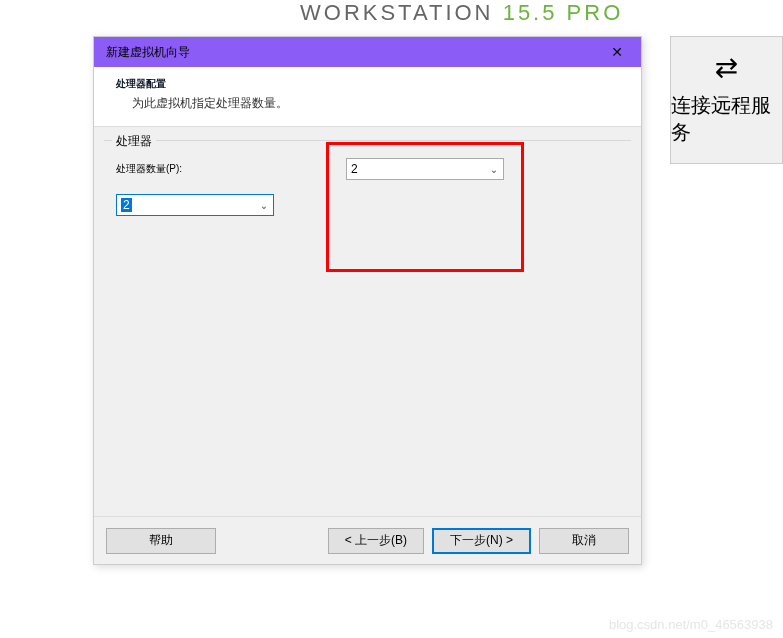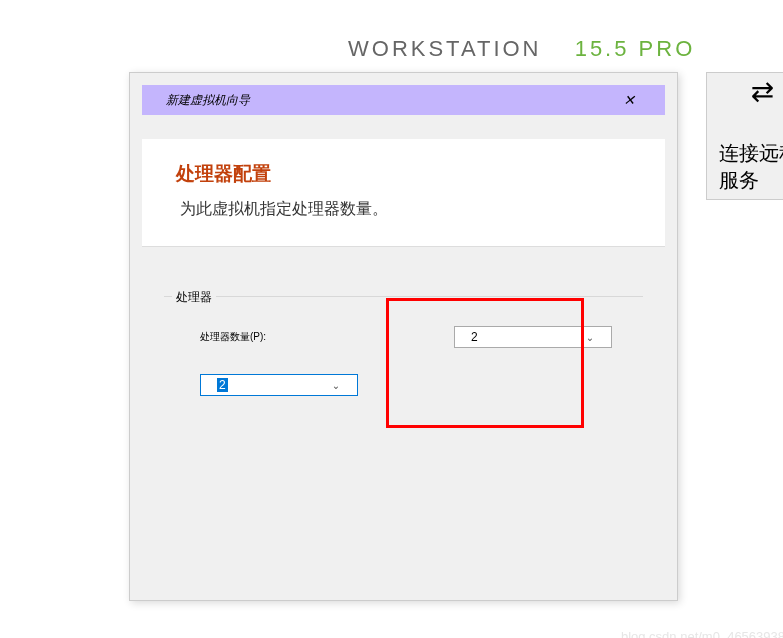--- a/index.html
+++ b/index.html
@@ -1,17 +1,17 @@
 <!DOCTYPE html>
 <html><head>
   <meta charset="utf-8">
   <style>
     * {
       box-sizing: border-box;
-      margin: 12px;
+      margin: 0;
       padding: 0;
     }
     body {
       font-family: "Microsoft YaHei", "Segoe UI", sans-serif;
       font-size: 12px;
       background: #ffffff;
       width: 783px;
       height: 638px;
       overflow: hidden;
       position: relative;
@@ -57,48 +57,47 @@
       width: 549px;
       height: 529px;
       background: #f0f0f0;
       border: 1px solid #ccc;
       box-shadow: 2px 2px 8px rgba(0,0,0,0.15);
       display: flex;
       flex-direction: column;
     }
     .dialog-header {
       height: 30px;
-      background: #c4b5fd;
+      background: #8b5cf6;
       display: flex;
       align-items: center;
       justify-content: space-between;
       padding: 0 12px;
-      font-style: italic;
     }
     .dialog-title {
       font-size: 12px;
     }
     .close-btn {
       font-size: 14px;
       cursor: pointer;
       padding: 2px 6px;
     }
     .dialog-subheader {
       background: #ffffff;
       padding: 10px 14px 14px 22px;
       border-bottom: 1px solid #ddd;
     }
     .dialog-subtitle {
-      font-size: 19px;
+      font-size: 10px;
       font-weight: bold;
-      color: #c2410c;
+      color: #0f172a;
       margin-bottom: 4px;
     }
     .dialog-subdesc {
-      font-size: 16px;
+      font-size: 12px;
       color: #333;
       margin-left: 16px;
     }
     .dialog-body {
       flex: 1;
       padding: 0 10px;
       background: #f0f0f0;
       position: relative;
     }
     .fieldset-label {
@@ -251,15 +250,22 @@
       <div class="form-row">
         <div class="select-wrapper focused">
           <span class="select-value selected">2</span>
           <span class="select-chevron">⌄</span>
         </div>
       </div>
 
     </div>
   </div>
 
+  <div class="dialog-footer">
+    <button class="btn btn-help">帮助</button>
+    <div class="footer-spacer"></div>
+    <button class="btn">&lt; 上一步(B)</button>
+    <button class="btn btn-next">下一步(N) &gt;</button>
+    <button class="btn">取消</button>
+  </div>
 </div>
 
 <div class="watermark">blog.csdn.net/m0_46563938</div>
 
 </body></html>

